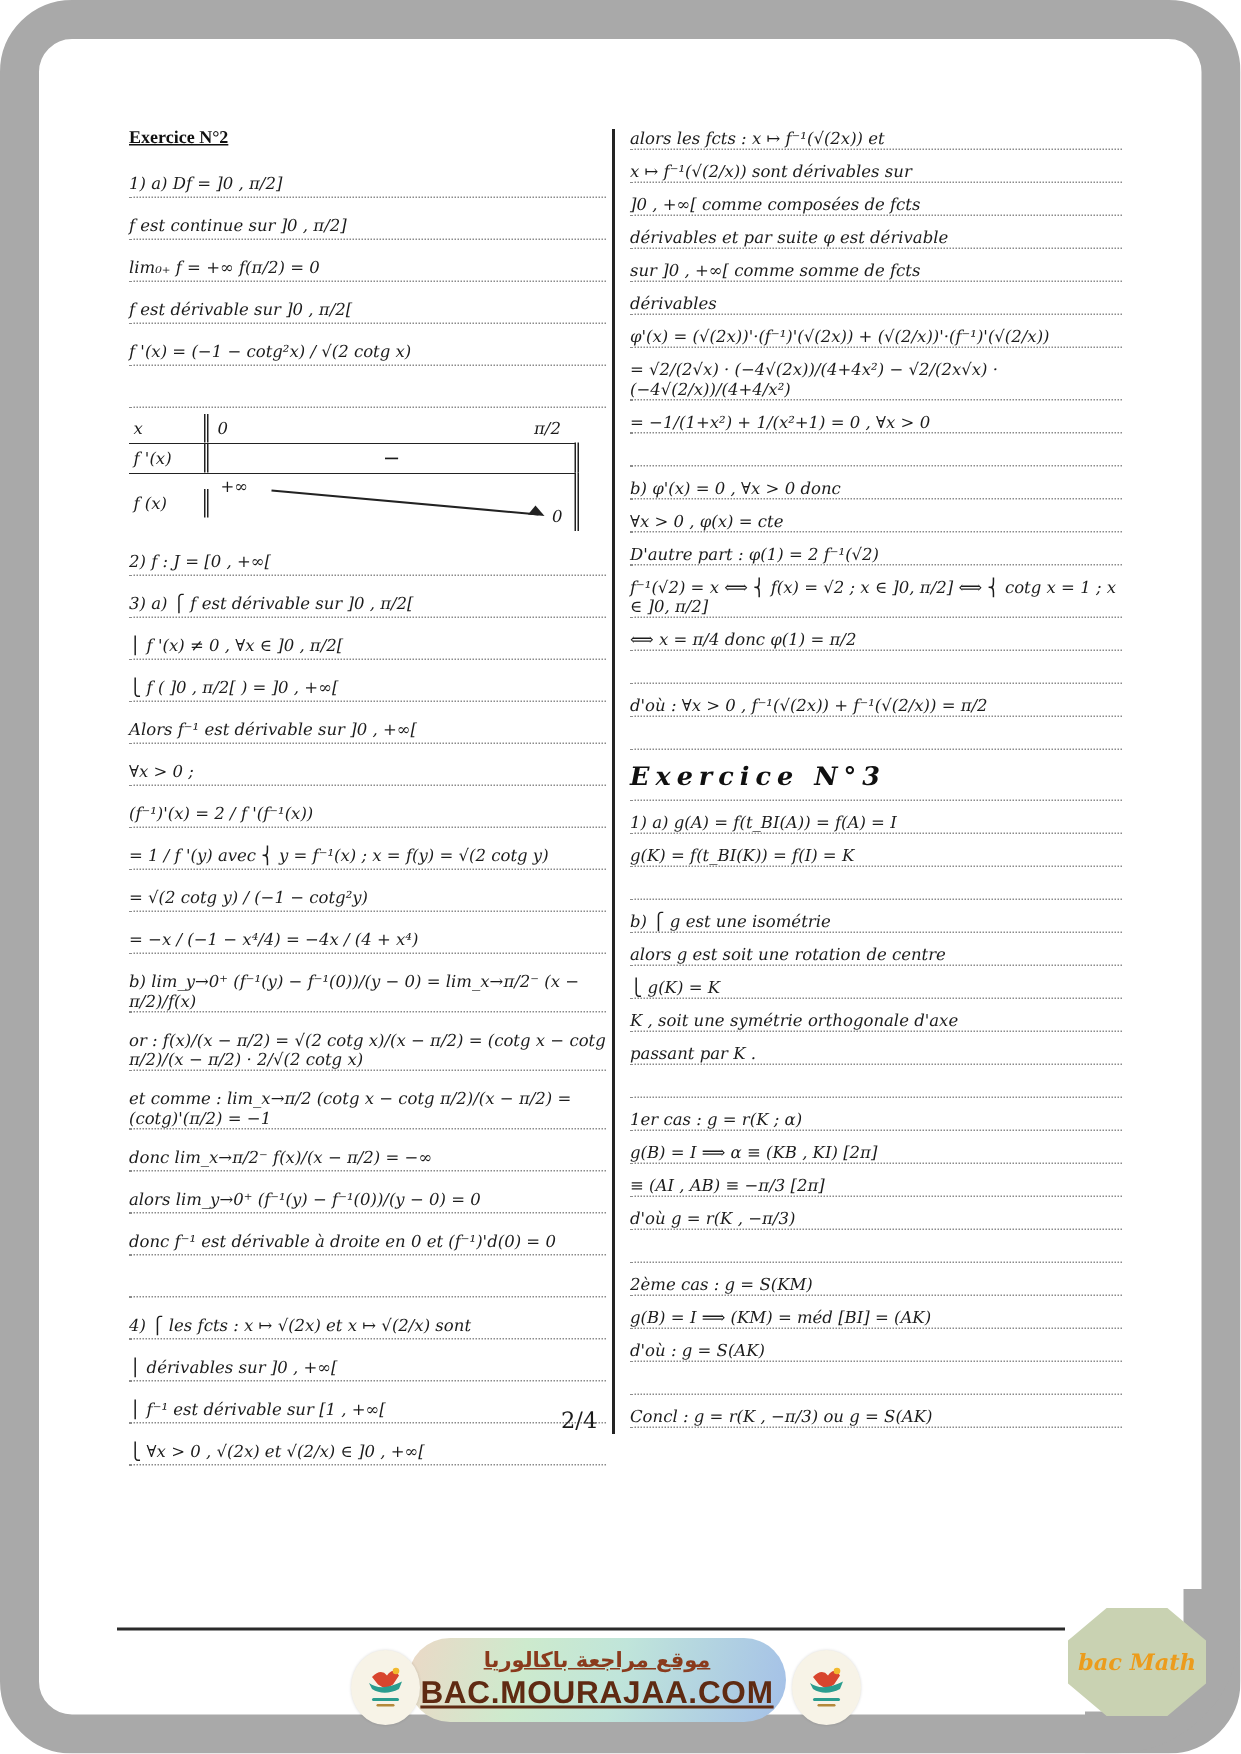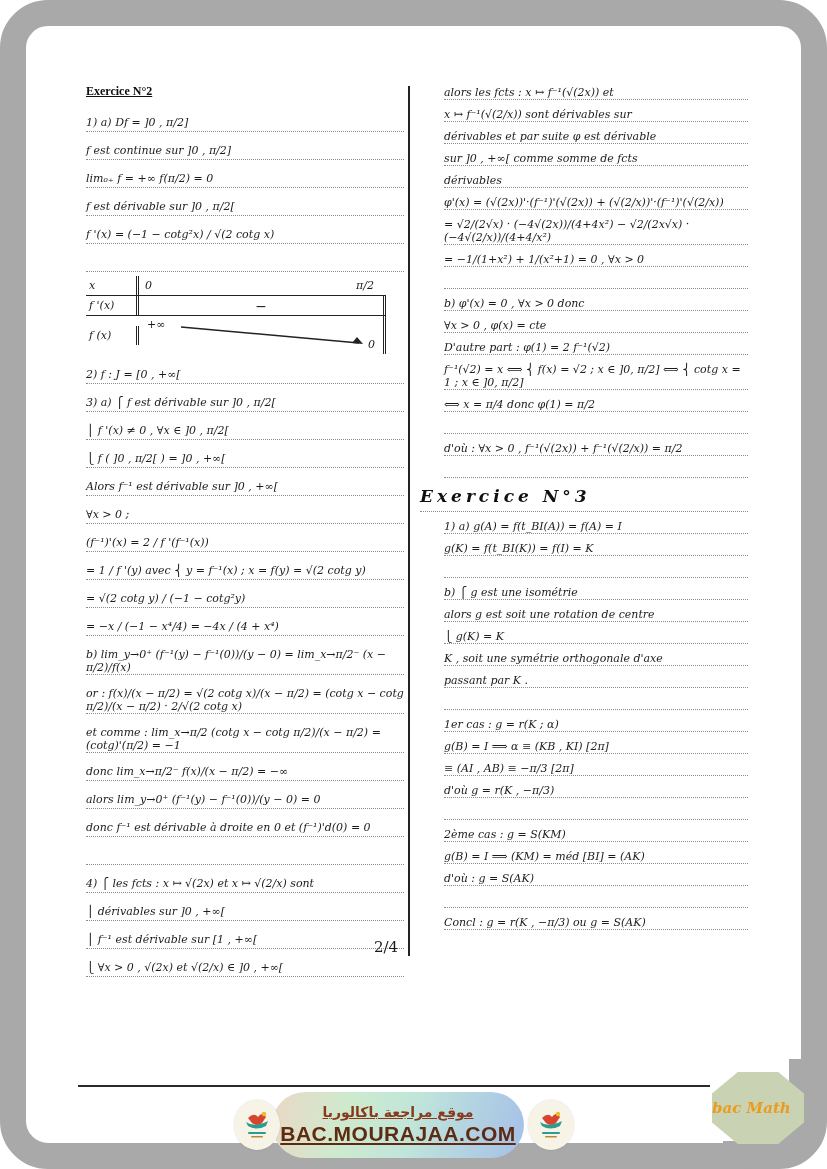--- a/index.html
+++ b/index.html
@@ -19,21 +19,21 @@
   }
   
   .col{position:absolute;}
   .col-left{left:86px;top:84px;width:318px;}
   .col-right{left:420px;top:78px;width:328px;}
   .line{
     border-bottom:1px dotted #8b8b8b;min-height:28px;line-height:13px;
     padding-top:12px;box-sizing:border-box;font-size:11px;font-style:italic;
     color:#1b1b1b;font-family:"DejaVu Serif", serif;
   }
-  .col-right .line{min-height:22px;padding-top:8px;margin-left:24px;}
+  .col-right .line{min-height:22px;padding-top:8px;}
   .ex-title{
     font-family:"Liberation Serif", serif;font-weight:bold;font-size:12px;
     text-decoration:underline;color:#101010;margin-bottom:5px;
   }
   .ex3-title{
     font-family:"DejaVu Serif", serif;font-weight:bold;font-style:italic;
     font-size:17px;letter-spacing:4px;color:#101010;padding:8px 0 5px;
     border-bottom:1px dotted #8b8b8b;
   }
   
@@ -52,21 +52,21 @@
   .vt-arrow{position:absolute;left:38px;top:5px;}
   
   .divider{position:absolute;left:408px;top:86px;width:2px;height:870px;background:#232323;}
   .page-number{
     position:absolute;left:374px;top:938px;font-size:15px;
     color:#1b1b1b;font-family:"DejaVu Serif", serif;
   }
   
   .footer-line{position:absolute;left:78px;top:1085px;width:632px;height:2px;background:#2a2a2a;}
   .banner{
-    position:absolute;left:272px;top:1092px;width:252px;height:66px;border-radius:34px;
+    position:absolute;left:272px;top:1092px;width:252px;height:56px;border-radius:34px;
     background:linear-gradient(105deg,#ecd8c6 0%,#cdeacd 30%,#c0e5da 55%,#a4c0e8 100%);
     display:flex;flex-direction:column;align-items:center;justify-content:center;gap:2px;
   }
   .banner-ar{
     direction:rtl;font-family:"DejaVu Sans", sans-serif;font-weight:bold;
     font-size:14px;color:#8a3a1c;text-decoration:underline;
   }
   .banner-url{
     font-family:"Liberation Sans", sans-serif;font-weight:bold;font-size:21px;
     color:#5f2a12;text-decoration:underline;letter-spacing:0.5px;
@@ -74,21 +74,21 @@
   .logo-circle{
     position:absolute;width:46px;height:50px;border-radius:50%;background:#f7f3e7;
     top:1100px;display:flex;align-items:center;justify-content:center;
     box-shadow:0 0 2px rgba(0,0,0,0.15);
   }
   .logo-left{left:234px;}
   .logo-right{left:528px;}
   .badge{
     position:absolute;left:712px;top:1072px;width:92px;height:72px;background:#c9d2b2;
     clip-path:polygon(28% 0,72% 0,100% 30%,100% 70%,72% 100%,28% 100%,0 70%,0 30%);
-    display:flex;align-items:center;justify-content:flex-start;
+    display:flex;align-items:center;justify-content:center;
   }
   .badge span{
     color:#ec9c1c;font-family:"DejaVu Serif", serif;font-style:italic;
     font-size:15px;font-weight:bold;
   }
 </style>
 </head>
 <body>
 
 <div class="frame"></div>
@@ -153,20 +153,21 @@
       <div class="line">⎩ ∀x &gt; 0 , √(2x) et √(2/x) ∈ ]0 , +∞[</div>
     </div>
 </div>
 
 <div class="divider"></div>
 
 <div class="col col-right">
   <div>
       <div class="line">alors les fcts : x ↦ f⁻¹(√(2x)) et</div>
       <div class="line">x ↦ f⁻¹(√(2/x)) sont dérivables sur</div>
+      <div class="line">]0 , +∞[ comme composées de fcts</div>
       <div class="line">dérivables et par suite φ est dérivable</div>
       <div class="line">sur ]0 , +∞[ comme somme de fcts</div>
       <div class="line">dérivables</div>
       <div class="line">φ'(x) = (√(2x))'·(f⁻¹)'(√(2x)) + (√(2/x))'·(f⁻¹)'(√(2/x))</div>
       <div class="line">= √2/(2√x) · (−4√(2x))/(4+4x²) − √2/(2x√x) · (−4√(2/x))/(4+4/x²)</div>
       <div class="line">= −1/(1+x²) + 1/(x²+1)  = 0 , ∀x &gt; 0</div>
       <div class="line"></div>
       <div class="line">b) φ'(x) = 0 , ∀x &gt; 0   donc</div>
       <div class="line">∀x &gt; 0 ,  φ(x) = cte</div>
       <div class="line">D'autre part : φ(1) = 2 f⁻¹(√2)</div>

